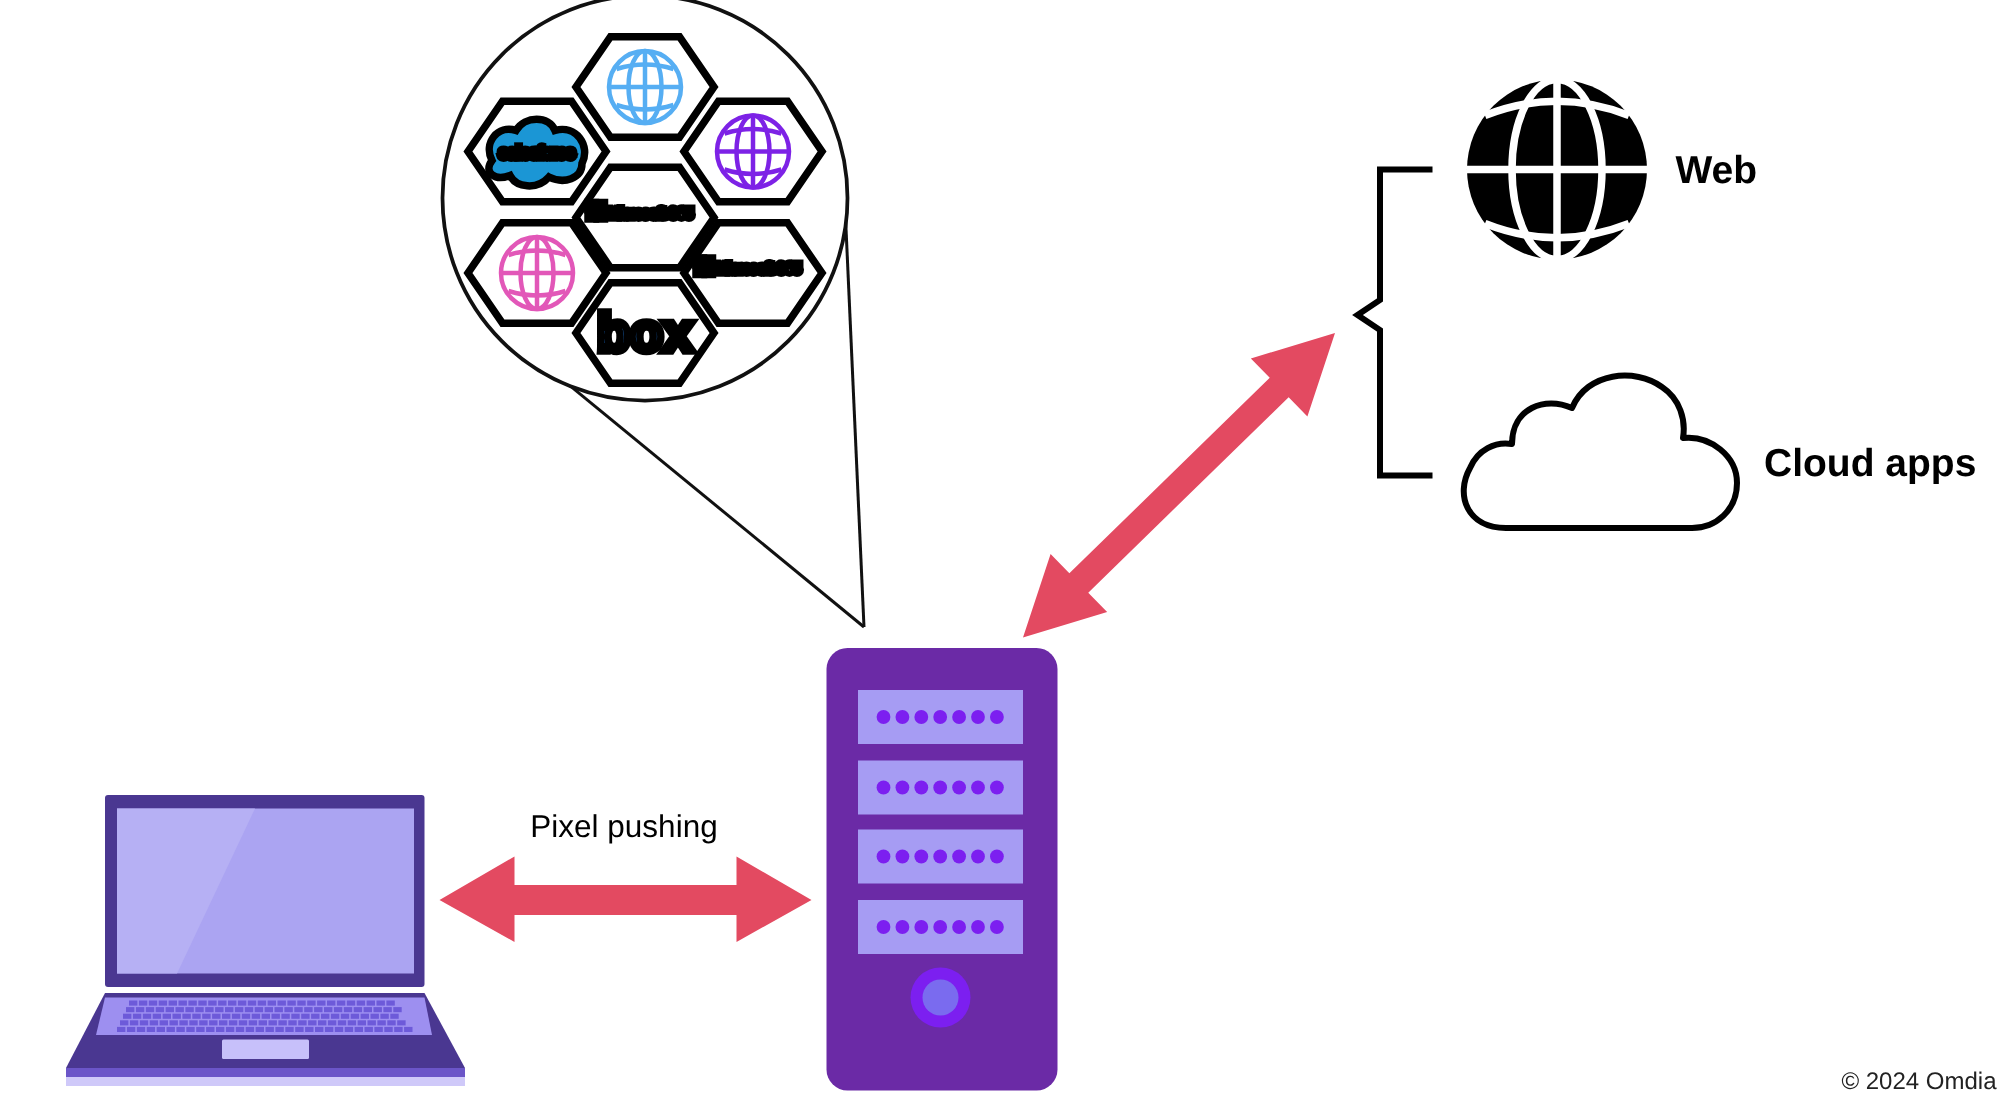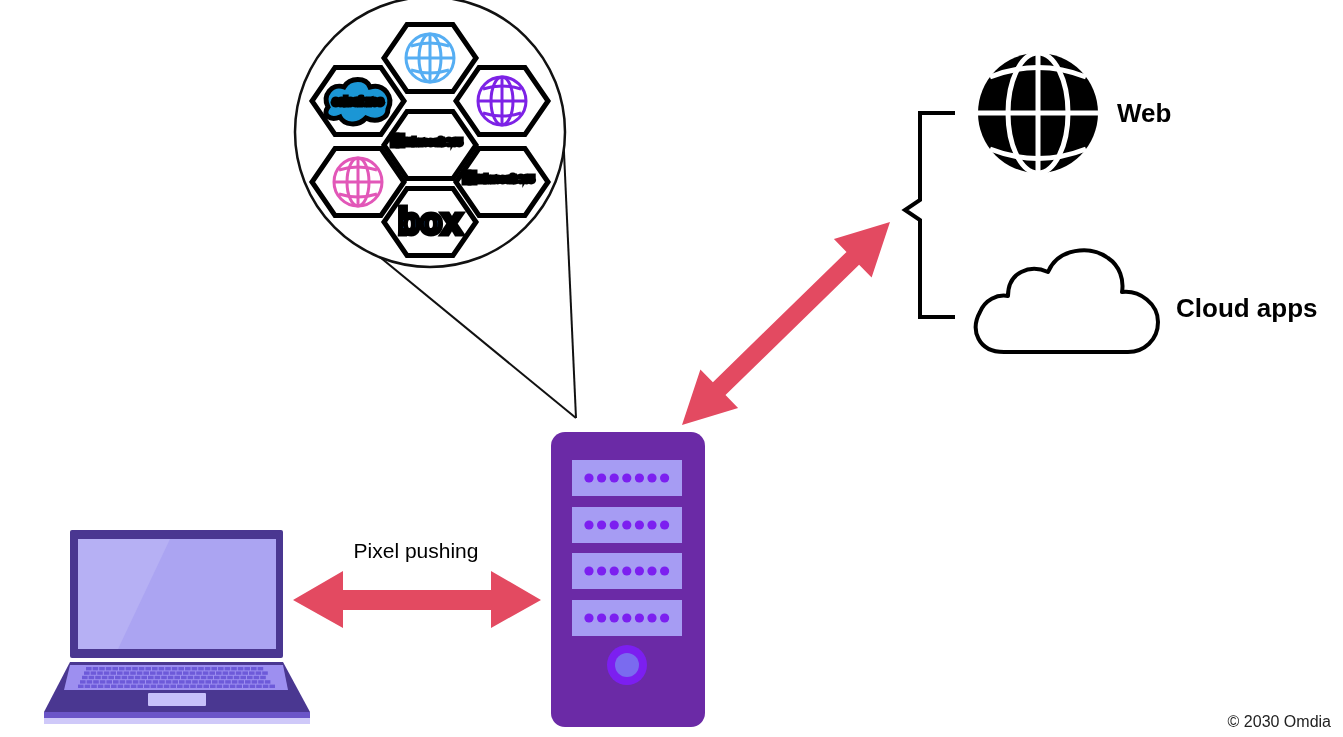--- a/index.html
+++ b/index.html
@@ -315,13 +315,13 @@
         <rect x="256.2" y="684.6" width="5.6" height="3.4" fill="#6d5ad9"></rect>
         <rect x="262.79999999999995" y="684.6" width="5.6" height="3.4" fill="#6d5ad9"></rect>
         <rect x="269.4" y="684.6" width="5.6" height="3.4" fill="#6d5ad9"></rect>
       </g>
     <rect x="148" y="693" width="58" height="13" rx="1" fill="#c7c0fa"></rect>
     <rect x="44" y="712" width="266" height="6" fill="#6b55c8"></rect>
     <rect x="44" y="718" width="266" height="6" fill="#cfc9f9"></rect>
   </g>
 </svg>
 
-<div class="copyright">© 2030 Omdia</div>
+<div class="copyright">© 2024 Omdia</div>
 
 </body></html>

